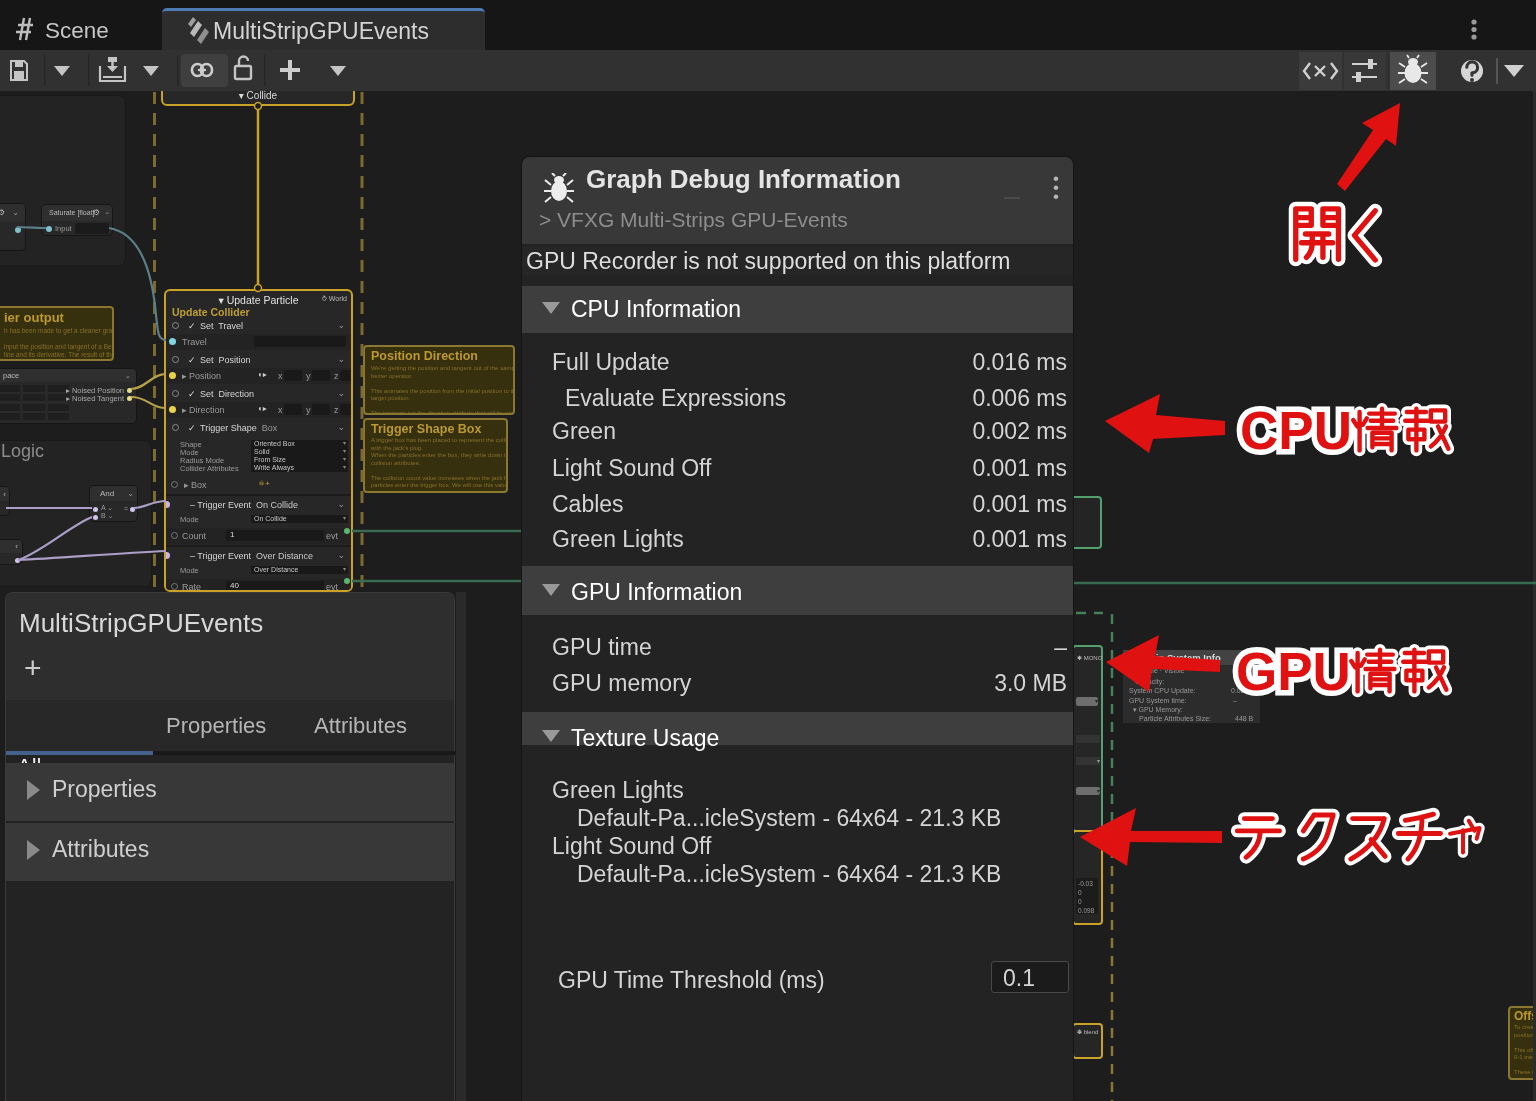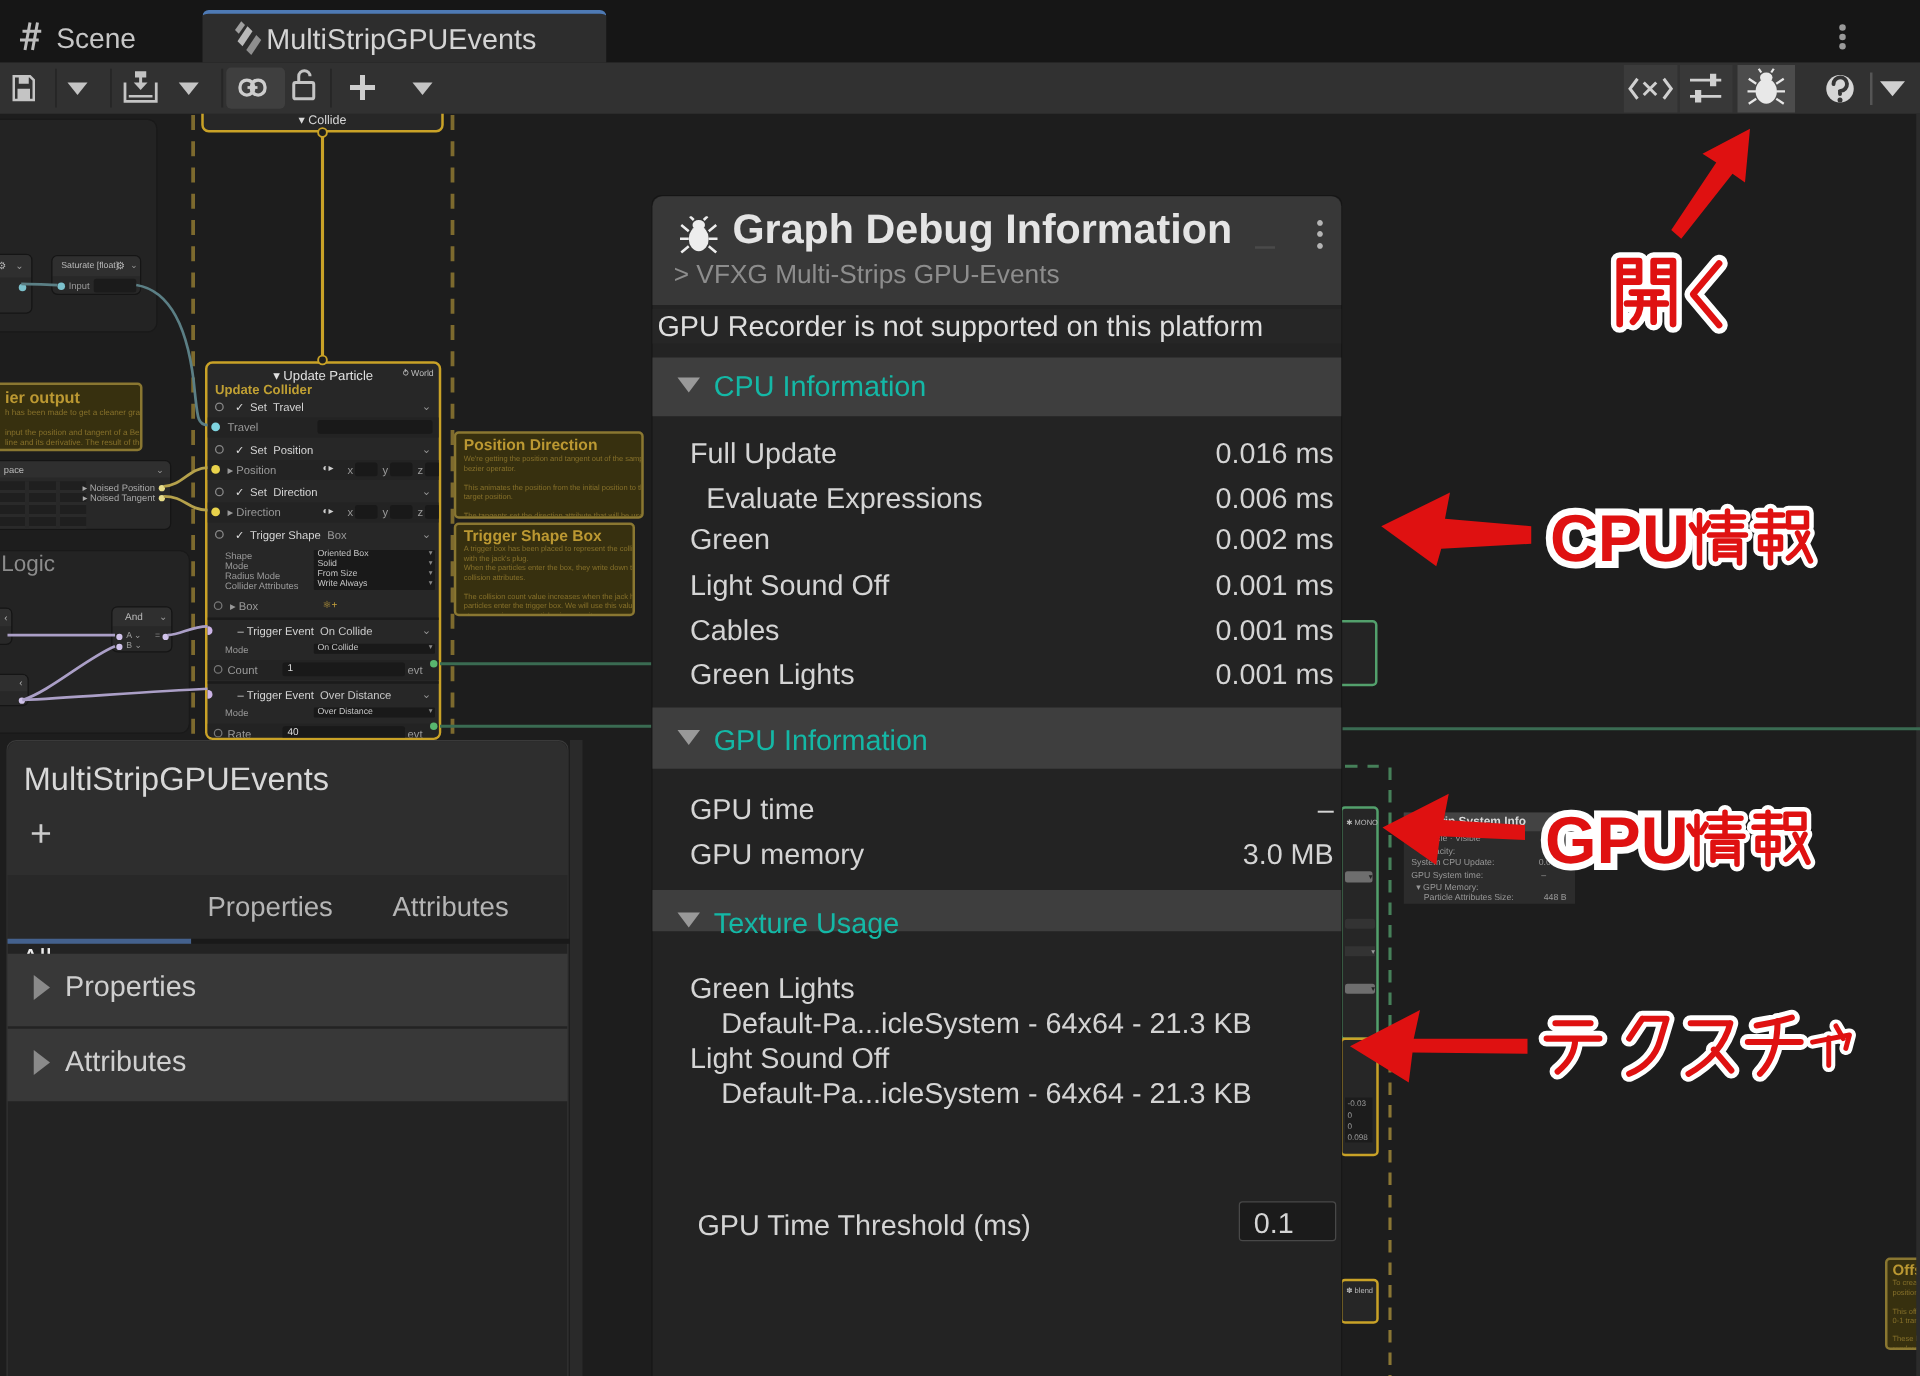--- a/index.html
+++ b/index.html
@@ -32,21 +32,21 @@
 #upnode .drow { position:absolute; left:0; width:100%; height:8px; font-size:7.5px; }
 #upnode .drow .g { top:0; font-size:7.5px; }
 #upnode .drow .dd { position:absolute; top:0; height:7.5px; background:#191919; border-radius:1px; color:#c6c6c6; padding-left:3px; font-size:7px; line-height:7.5px; }
 #upnode .drow .dd:after { content:"\25BE"; position:absolute; right:2px; top:0; color:#888; font-size:6px; }
 .mgrid { width:96px; height:38px; background:
   repeating-linear-gradient(to right, transparent 0 22px, #282828 22px 25px),
   repeating-linear-gradient(to bottom, #1f1f1f 0 7px, #2a2a2a 7px 9.5px); }
 
 #dpanel { z-index:20; left:521px; top:156px; width:553px; height:945px; background:#232323; border-radius:8px 8px 0 0; border:1px solid #151515; border-bottom:none; font-size:23px; color:#d4d4d4;}
 #dpanel .phead { position:absolute; left:0; top:0; width:100%; height:87px; background:#383838; border-radius:8px 8px 0 0; }
-.sect { position:absolute; left:0; width:100%; height:47px; background:#3e3e3e; color:#14b8a6; }
+.sect { position:absolute; left:0; width:100%; height:47px; background:#3e3e3e; color:#ffffff; }
 .sect .tri { position:absolute; left:20px; top:16px; width:0; height:0; border-left:9px solid transparent; border-right:9px solid transparent; border-top:12px solid #999; }
 .sect .st { position:absolute; left:49px; top:10px; }
 .row { position:absolute; left:0; width:100%; height:36px; }
 .rl { position:absolute; left:30px; top:4px; }
 .rl2 { position:absolute; left:43px; top:4px; }
 .rv { position:absolute; right:6px; top:4px; }
 
 #bboard { z-index:20; left:5px; top:592px; width:450px; height:509px; background:#232323; border:1px solid #3a3a3a; border-bottom:none; border-radius:8px 8px 0 0; color:#d2d2d2; }
 </style>
 </head>
@@ -396,21 +396,21 @@
   <svg class="abs" style="left:21px;top:16px;" width="32" height="30" viewBox="0 0 32 30">
     <ellipse cx="16" cy="18" rx="8" ry="10" fill="#ededed"></ellipse>
     <ellipse cx="16" cy="7" rx="5" ry="4" fill="#ededed"></ellipse>
     <g stroke="#ededed" stroke-width="2" fill="none">
       <path d="M8 12 L2 7 M8 18 H1 M8 24 L2 29"></path>
       <path d="M24 12 L30 7 M24 18 H31 M24 24 L30 29"></path>
       <path d="M12 3 L9 0 M20 3 L23 0"></path>
     </g>
   </svg>
   <div class="abs" style="left:482px;top:40px;width:16px;height:2px;background:#4a4a4a;"></div>
-  <div class="abs" style="left:64px;top:7px;font-size:33px;font-weight:bold;color:#e4e4e4;">Graph Debug Information</div>
+  <div class="abs" style="left:64px;top:7px;font-size:26px;font-weight:bold;color:#e4e4e4;">Graph Debug Information</div>
   <div class="abs" style="left:17px;top:51px;font-size:21px;color:#8d8d8d;">&gt; VFXG Multi-Strips GPU-Events</div>
   <div class="abs" style="left:531px;top:17px;color:#b5b5b5;font-size:17px;letter-spacing:0;line-height:9px;">•<br>•<br>•</div>
   <div class="row" style="top:90px;height:28px;background:#262626;">
       <span style="position:absolute;left:4px;top:1px;color:#dedede;">GPU Recorder is not supported on this platform</span>
     </div>
 
   <div class="sect" style="top:129px;">
       <span class="tri"></span>
       <span class="st">CPU Information</span>
     </div>

